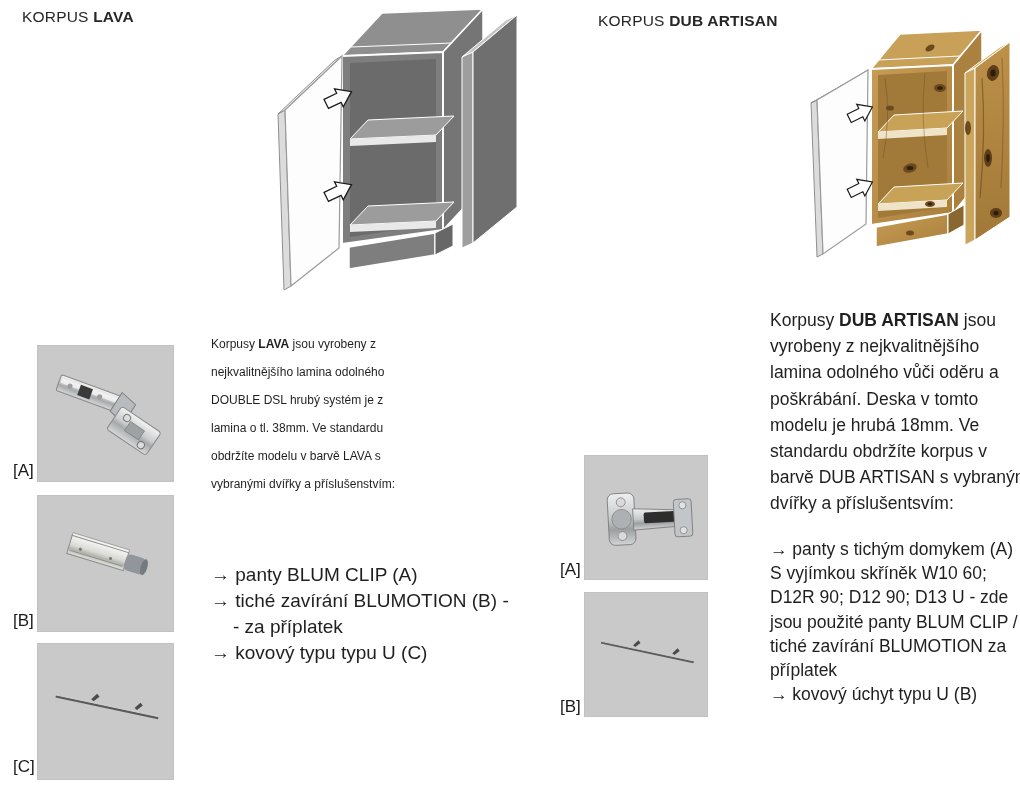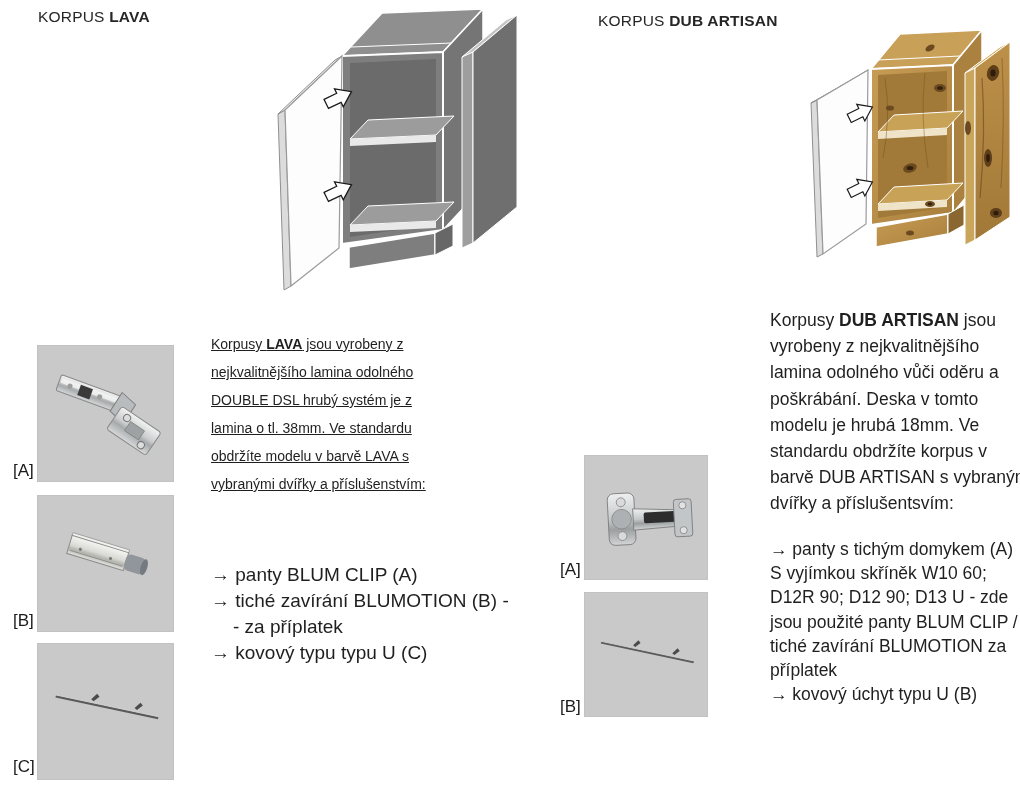--- a/index.html
+++ b/index.html
@@ -5,35 +5,35 @@
   html,body{margin:0;padding:0;background:#ffffff;}
   #page{
     position:relative;width:1020px;height:796px;background:#ffffff;overflow:hidden;
     font-family:"Liberation Sans",sans-serif;color:#1f1f1f;
   }
   .abs{position:absolute;}
   .sec-title{font-size:15.5px;letter-spacing:.2px;color:#262626;white-space:nowrap;}
   .sec-title b{font-weight:700;}
   .tblock .tline{white-space:nowrap;}
   .tblock b{font-weight:700;}
-  #txt-left{left:211px;top:330px;width:315px;font-size:14px;line-height:28px;text-decoration:underline;}
+  #txt-left{left:211px;top:330px;width:315px;font-size:12px;line-height:28px;}
   #txt-left-bullets{left:211px;top:562px;width:315px;font-size:19px;line-height:26px;}
   #txt-right{left:770px;top:307px;width:252px;font-size:17.5px;line-height:26.2px;}
   #txt-right-bullets{left:770px;top:537px;width:252px;font-size:17.5px;line-height:24.2px;}
   .photo{background:#c9c9c9;border:1px solid #c2c2c2;box-sizing:border-box;}
   .photo svg{display:block;width:100%;height:100%;}
   .hw-label{font-size:17px;color:#1a1a1a;}
   .cab svg{display:block;}
 </style>
 </head>
 <body>
 
 <div id="page">
 
-  <div class="abs sec-title" style="left:38px;top:8px;"><span>KORPUS </span><b>LAVA</b></div>
+  <div class="abs sec-title" style="left:22px;top:8px;"><span>KORPUS </span><b>LAVA</b></div>
   <div class="abs sec-title" style="left:598px;top:12px;"><span>KORPUS </span><b>DUB ARTISAN</b></div>
 
   <div class="abs cab" style="left:277px;top:0px;width:250px;height:295px;">
     <svg width="250" height="295" viewBox="0 0 250 295">
 
       <polygon points="65,56 166,52 206,9 105,13" fill="#8f8f8f" stroke="#ffffff" stroke-width="1.5"></polygon>
       <path d="M74,47 L175,43" stroke="#ffffff" stroke-width="1" fill="none"></path>
 
       <polygon points="166,52 206,9 206,187 166,230" fill="#757575" stroke="#ffffff" stroke-width="1.5"></polygon>
 

